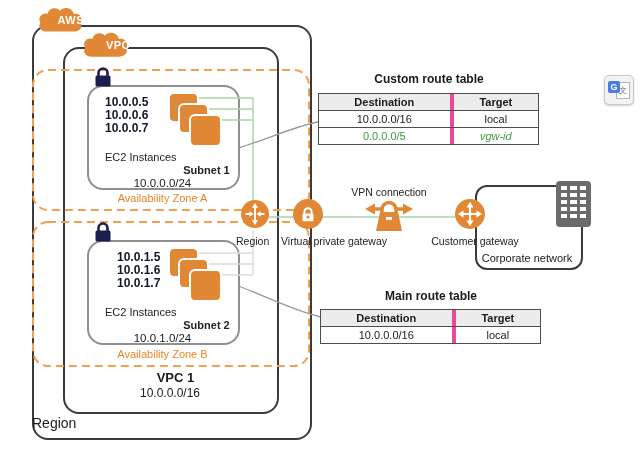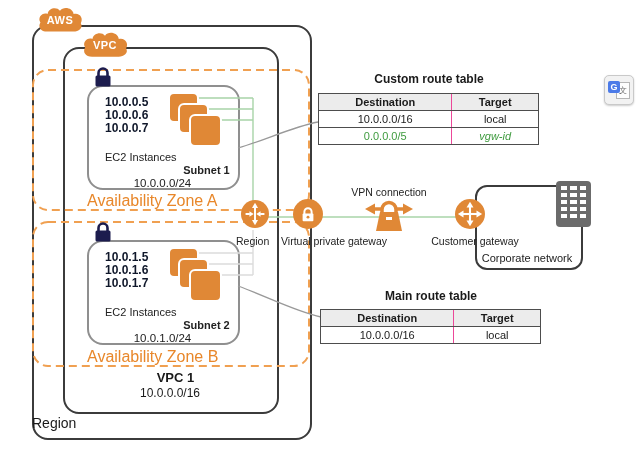--- a/index.html
+++ b/index.html
@@ -9,46 +9,46 @@
   
   .region-box{left:32px;top:25px;width:276px;height:411px;border:2px solid #3b3b3b;border-radius:16px;z-index:1;}
   .vpc-box{left:63px;top:47px;width:212px;height:363px;border:2px solid #3b3b3b;border-radius:16px;z-index:2;}
   .subnet-box{width:149px;height:101px;border:2px solid #8f8f8f;border-radius:16px;z-index:3;background:transparent;}
   .subnet1{left:87px;top:85px;}
   .subnet2{left:87px;top:240px;}
   .corp-box{left:475px;top:185px;width:104px;height:81px;border:2px solid #3b3b3b;border-radius:12px;z-index:3;}
   
   .overlay{left:0;top:0;z-index:4;pointer-events:none;}
   
-  .cloud{z-index:6;text-align:center;text-decoration:underline;}
+  .cloud{z-index:6;text-align:right;text-decoration:underline;}
   .cloud svg{display:block;}
   .cloud span{position:absolute;left:0;right:0;top:9px;color:#fff;font-weight:bold;font-size:11px;letter-spacing:.5px;}
   
   .lock{z-index:6;}
   
   .stack{z-index:5;}
   .sq{position:absolute;width:27px;height:27px;background:#e08836;border:2px solid #fff;border-radius:6px;}
   
   .ip-list{z-index:5;font-size:12px;font-weight:bold;line-height:13px;color:#0f172a;}
   .small-label{z-index:5;font-size:11px;color:#222;}
   .bold{font-weight:bold;margin-left:44px;}
   .center{text-align:center;}
-  .az-label{z-index:5;font-size:16px;color:#e8872a;text-align:left;}
+  .az-label{z-index:5;font-size:11px;color:#e8872a;text-align:center;}
   .vpc-name{z-index:5;left:63px;top:370px;width:177px;text-align:center;font-size:13px;font-weight:bold;padding-left:24px;}
   .vpc-cidr{z-index:5;left:63px;top:386px;width:214px;text-align:center;font-size:12px;}
   .region-label{z-index:5;left:32px;top:415px;width:278px;text-align:left;font-size:14px;}
   
   .gw-circle{z-index:6;width:28px;height:28px;border-radius:50%;background:#e08836;display:flex;align-items:center;justify-content:center;}
   .gw-label{z-index:6;font-size:10.5px;color:#222;white-space:nowrap;}
   
   .rt-title{z-index:5;font-size:12px;font-weight:bold;text-align:center;width:222px;}
   .rt{z-index:5;border:1.5px solid #4d4d4d;background:#fff;width:219px;}
   .rt-row{display:flex;border-top:1px solid #4d4d4d;}
   .rt-row:first-child{border-top:none;}
-  .rt-cell{width:133px;text-align:center;font-size:11px;padding:2px 0;border-right:1px solid #ec4899;}
+  .rt-cell{width:133px;text-align:center;font-size:11px;padding:2px 0;border-right:4px solid #ec4899;}
   .rt-cell:last-child{width:86px;border-right:none;}
   .rt-head .rt-cell{background:#ececec;font-weight:bold;font-size:11px;}
   .rt-green .rt-cell{color:#3f9b3f;}
   .italic{font-style:italic;}
   
   .building{left:556px;top:181px;width:35px;height:46px;background:#6b6b6b;border-radius:4px;z-index:6;
             display:grid;grid-template-columns:repeat(3,1fr);grid-auto-rows:4px;gap:3px 3px;padding:5px 5px 6px 5px;box-sizing:border-box;}
   .building i{background:#fff;display:block;}
   
   .tr-btn{left:604px;top:75px;width:28px;height:28px;background:#f2f2f2;border:1px solid #c9c9c9;border-radius:5px;
@@ -119,21 +119,21 @@
   <div class="abs stack" style="left:168px;top:92px;">
     <span class="sq" style="left:0;top:0;"></span>
     <span class="sq" style="left:10px;top:11px;"></span>
     <span class="sq" style="left:21px;top:22px;width:29px;height:29px;"></span>
   </div>
   <div class="abs small-label" style="left:105px;top:151px;">EC2 Instances</div>
   <div class="abs small-label bold center" style="left:87px;top:164px;width:151px;">Subnet 1</div>
   <div class="abs small-label center" style="left:87px;top:177px;width:151px;font-size:11.5px;">10.0.0.0/24</div>
   <div class="abs az-label" style="left:87px;top:192px;width:151px;">Availability Zone A</div>
 
-  <div class="abs ip-list" style="left:105px;top:251px;">
+  <div class="abs ip-list" style="left:117px;top:251px;">
     <div>10.0.1.5</div>
     <div>10.0.1.6</div>
     <div>10.0.1.7</div>
   </div>
   <div class="abs stack" style="left:168px;top:247px;">
     <span class="sq" style="left:0;top:0;"></span>
     <span class="sq" style="left:10px;top:11px;"></span>
     <span class="sq" style="left:21px;top:22px;width:29px;height:29px;"></span>
   </div>
   <div class="abs small-label" style="left:105px;top:306px;">EC2 Instances</div>

